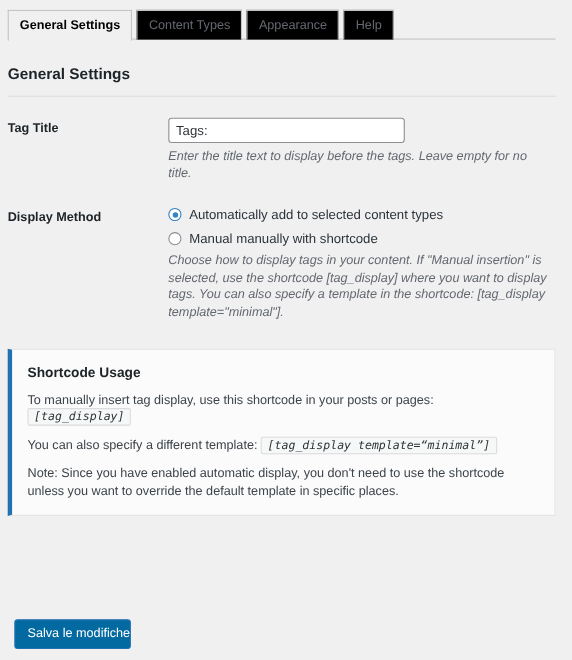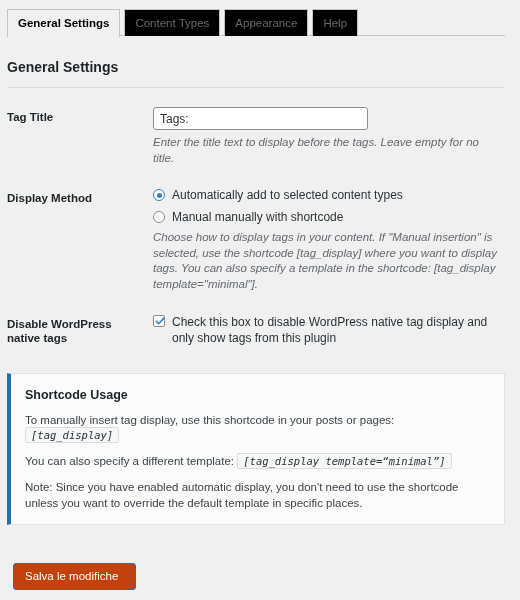--- a/index.html
+++ b/index.html
@@ -260,28 +260,28 @@
     margin: 0;
   }
 
   
   .submit-wrap {
     position: absolute;
     left: 13px;
     bottom: 10px;
   }
   button.primary-btn {
-    background: #c2410c;
+    background: #0369a1;
     border: 1px solid #2271b1;
     border-radius: 3px;
     color: #fff;
     font-family: "Liberation Sans", sans-serif;
     font-size: 11.5px;
     line-height: 14px;
-    padding: 5px 17px 6px 11px;
+    padding: 5px 0 6px 11px;
     cursor: pointer;
   }
 </style>
 </head>
 <body>
 
 <div class="tab-wrap">
   <div class="tab-underline"></div>
   <div class="tab-list">
     <span class="tab active">General Settings</span>
@@ -316,33 +316,20 @@
             <span class="ctrl-label">Automatically add to selected content types</span>
           </div>
           <div class="radio-row">
             <span class="radio-box"></span>
             <span class="ctrl-label">Manual manually with shortcode</span>
           </div>
           <p class="description">Choose how to display tags in your content. If "Manual insertion" is selected, use the shortcode [tag_display] where you want to display tags. You can also specify a template in the shortcode: [tag_display template="minimal"].</p>
         </td>
       </tr>
 
-      <tr>
-        <th>Disable WordPress native tags</th>
-        <td class="wide">
-          <div class="check-row">
-            <span class="check-box">
-              <svg width="14" height="14" viewBox="0 0 14 14">
-                <path d="M3.2 7.3 L5.7 9.8 L10.9 4.1" fill="none" stroke="#3582c4" stroke-width="1.6" stroke-linecap="round" stroke-linejoin="round"></path>
-              </svg>
-            </span>
-            <span class="check-text">Check this box to disable WordPress native tag display and only show tags from this plugin</span>
-          </div>
-        </td>
-      </tr>
 
     </tbody>
   </table>
 </div>
 
 <div class="notice-box">
   <h3>Shortcode Usage</h3>
   <p class="notice-line">
     <span>To manually insert tag display, use this shortcode in your posts or pages:</span>
     <code class="inline-code">[tag_display]</code>

